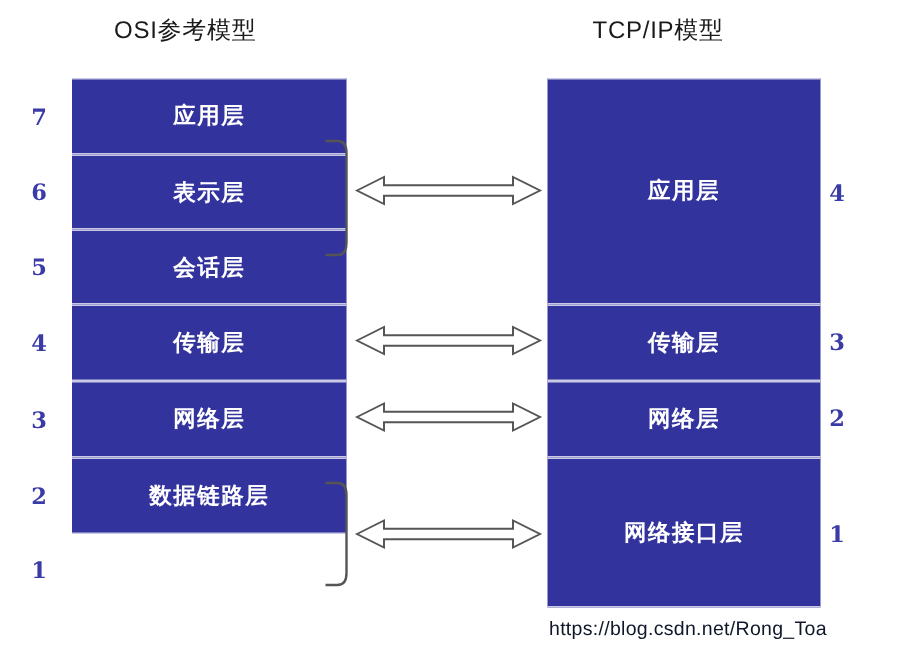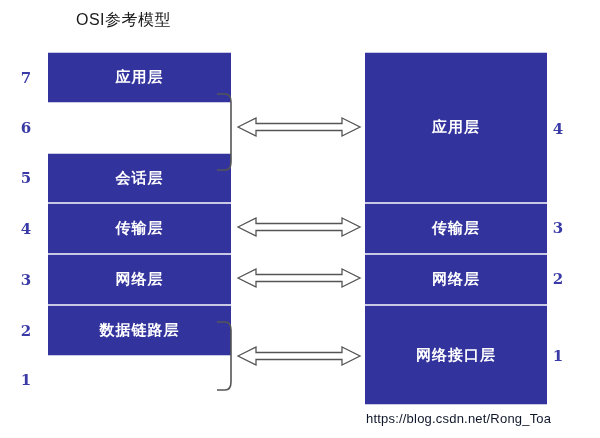--- a/index.html
+++ b/index.html
@@ -76,23 +76,25 @@
     white-space:nowrap;
     letter-spacing:0.2px;
   }
 </style>
 </head>
 <body>
 
 <div id="canvas">
 
   <div class="title" id="title-osi">OSI参考模型</div>
+  <div class="title" id="title-tcp">TCP/IP模型</div>
 
   <div class="stack" id="osi-stack">
     <div class="layer" style="top:0px;height:51px;">应用层</div>
+    <div class="layer" style="top:51px;height:50px;">表示层</div>
     <div class="layer" style="top:101px;height:50px;">会话层</div>
     <div class="layer" style="top:151px;height:51px;">传输层</div>
     <div class="layer" style="top:202px;height:51px;">网络层</div>
     <div class="layer" style="top:253px;height:51px;">数据链路层</div>
   </div>
 
   <div class="num num-left" style="top:69px;">7</div>
   <div class="num num-left" style="top:119px;">6</div>
   <div class="num num-left" style="top:169px;">5</div>
   <div class="num num-left" style="top:220px;">4</div>

